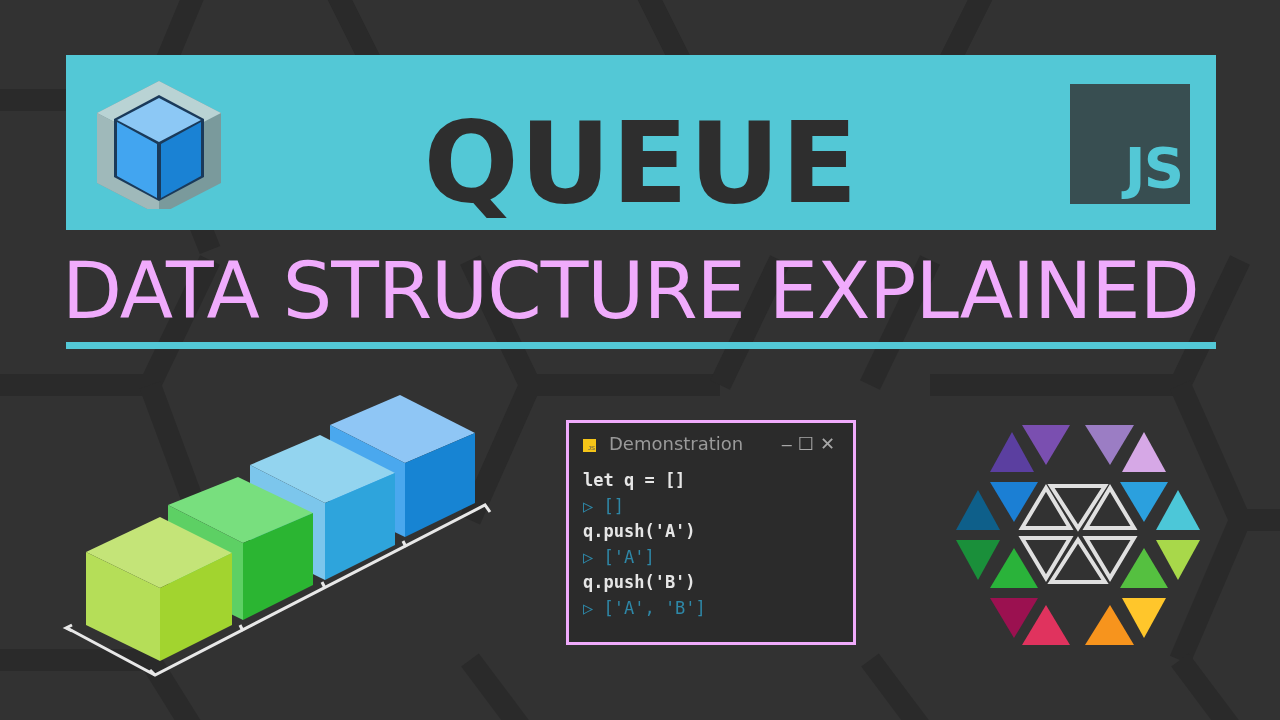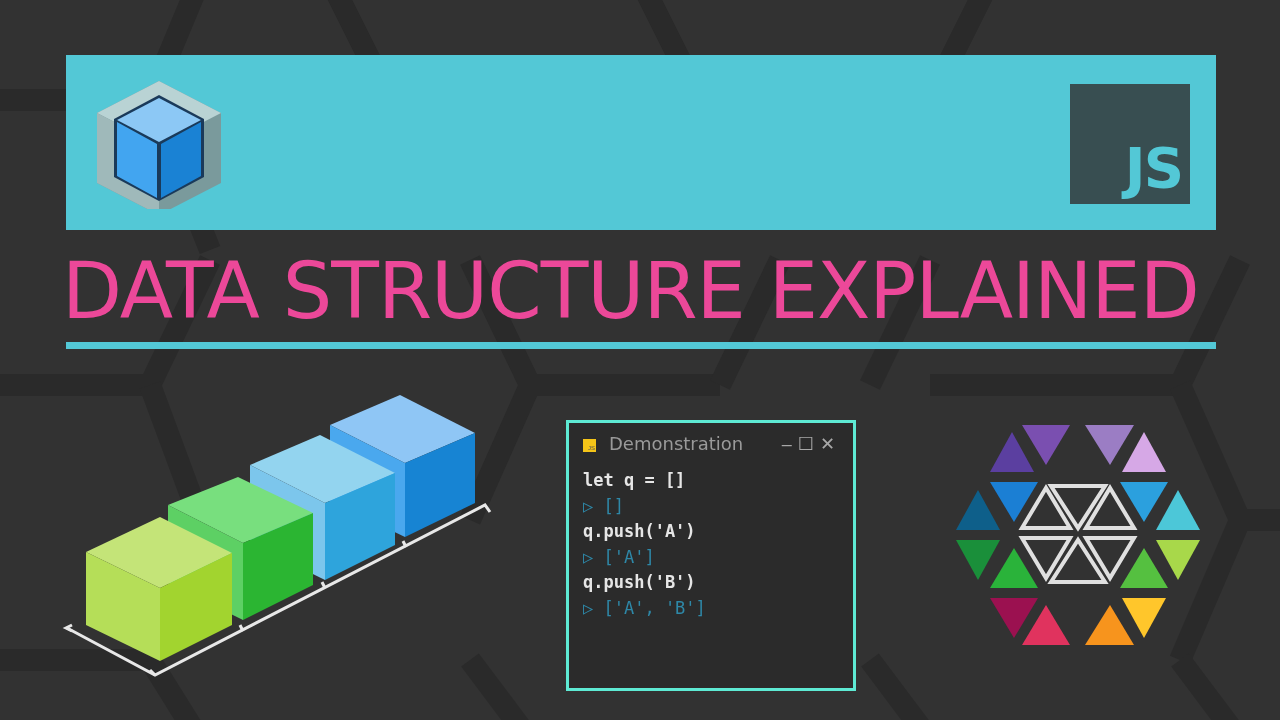--- a/index.html
+++ b/index.html
@@ -3,24 +3,24 @@
 <meta charset="utf-8">
 <style>
   html, body { margin: 0; padding: 0; }
   body { width: 1280px; height: 720px; overflow: hidden; background: #323232; position: relative; font-family: "Liberation Sans", sans-serif; }
   .bg { position: absolute; left: 0; top: 0; width: 1280px; height: 720px; }
   .banner { position: absolute; left: 66px; top: 55px; width: 1150px; height: 175px; background: #53c8d6; }
   .banner-title { position: absolute; left: 0; right: 0; top: 52px; text-align: center; font-size: 112px; font-weight: bold; color: #2e2e2e; letter-spacing: 1px; line-height: 1; font-family: "DejaVu Sans", sans-serif; }
   .cube-logo { position: absolute; left: 28px; top: 24px; width: 130px; height: 130px; }
   .js-logo { position: absolute; left: 1004px; top: 29px; width: 120px; height: 120px; background: #384e51; }
   .js-logo span { position: absolute; right: 8px; bottom: 4px; font-size: 56px; font-weight: bold; color: #53c8d6; font-family: "DejaVu Sans", sans-serif; letter-spacing: -2px; }
-  .subtitle { position: absolute; left: 62px; top: 252px; width: 1160px; font-size: 78px; color: #ec4899; font-family: "DejaVu Sans", sans-serif; white-space: nowrap; line-height: 1; letter-spacing: -1px; }
+  .subtitle { position: absolute; left: 62px; top: 252px; width: 1160px; font-size: 78px; color: #f0abfc; font-family: "DejaVu Sans", sans-serif; white-space: nowrap; line-height: 1; letter-spacing: -1px; }
   .underline { position: absolute; left: 66px; top: 342px; width: 1150px; height: 7px; background: #53c8d6; }
   .cubes { position: absolute; left: 60px; top: 385px; width: 440px; height: 300px; }
-  .console { position: absolute; left: 566px; top: 420px; width: 290px; height: 271px; background: #2b2b2b; border: 3px solid #5eead4; box-sizing: border-box; }
+  .console { position: absolute; left: 566px; top: 420px; width: 290px; height: 225px; background: #2b2b2b; border: 3px solid #f0abfc; box-sizing: border-box; }
   .console-head { position: absolute; left: 12px; top: 10px; right: 12px; height: 24px; }
   .js-badge { position: absolute; left: 2px; top: 6px; width: 13px; height: 13px; background: #f5c518; font-size: 6px; color: #555; text-align: right; line-height: 18px; padding-right: 1px; box-sizing: border-box; }
   .console-title { position: absolute; left: 28px; top: 0; font-size: 18px; color: #9a9a9a; font-family: "DejaVu Sans", sans-serif; }
   .win-ctrls { position: absolute; right: 0; top: 0; font-size: 18px; color: #a8a8a8; letter-spacing: 6px; }
   .console-body { position: absolute; left: 14px; top: 45px; font-family: "DejaVu Sans Mono", monospace; font-size: 17px; line-height: 25.5px; }
   .line-in { color: #e6e6e6; white-space: pre; font-weight: bold; }
   .line-out { color: #2e88a8; white-space: pre; }
   .triangles { position: absolute; left: 950px; top: 420px; width: 260px; height: 230px; }
 </style>
 </head>
@@ -53,20 +53,21 @@
 <div class="banner">
   <svg class="cube-logo" viewBox="0 0 130 130" xmlns="http://www.w3.org/2000/svg">
     <polygon points="65,2 127,34 127,104 65,136 3,104 3,34" fill="#7a9a9c"></polygon>
     <polygon points="65,2 127,34 65,66 3,34" fill="#b9d3d4"></polygon>
     <polygon points="3,34 65,66 65,136 3,104" fill="#9fb9ba"></polygon>
     <polygon points="65,16 110,40 110,98 65,122 20,98 20,40" fill="#1a3a5a"></polygon>
     <polygon points="65,19 107,41 65,63 23,41" fill="#8cc8f5"></polygon>
     <polygon points="23,43 63,65 63,119 23,97" fill="#42a5f0"></polygon>
     <polygon points="67,65 107,43 107,97 67,119" fill="#1a82d4"></polygon>
   </svg>
+  <div class="banner-title">QUEUE</div>
   <div class="js-logo">
     <span>JS</span>
   </div>
 </div>
 
 <div class="subtitle">DATA STRUCTURE EXPLAINED</div>
 <div class="underline"></div>
 
 <svg class="cubes" viewBox="0 0 440 300" xmlns="http://www.w3.org/2000/svg">
   <g fill="none" stroke="#e8e8e8" stroke-width="3">

